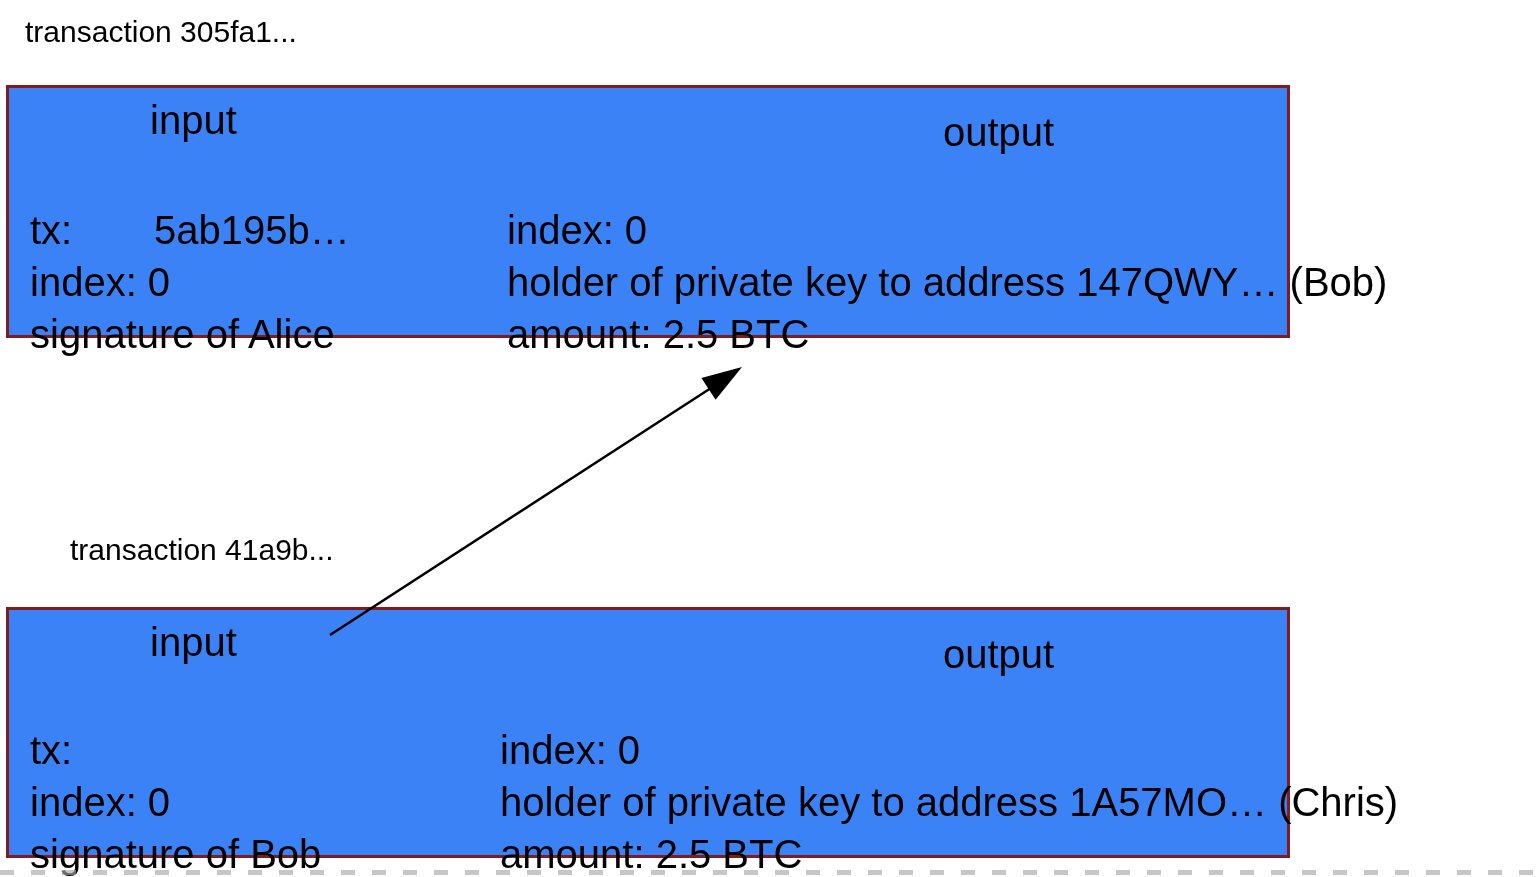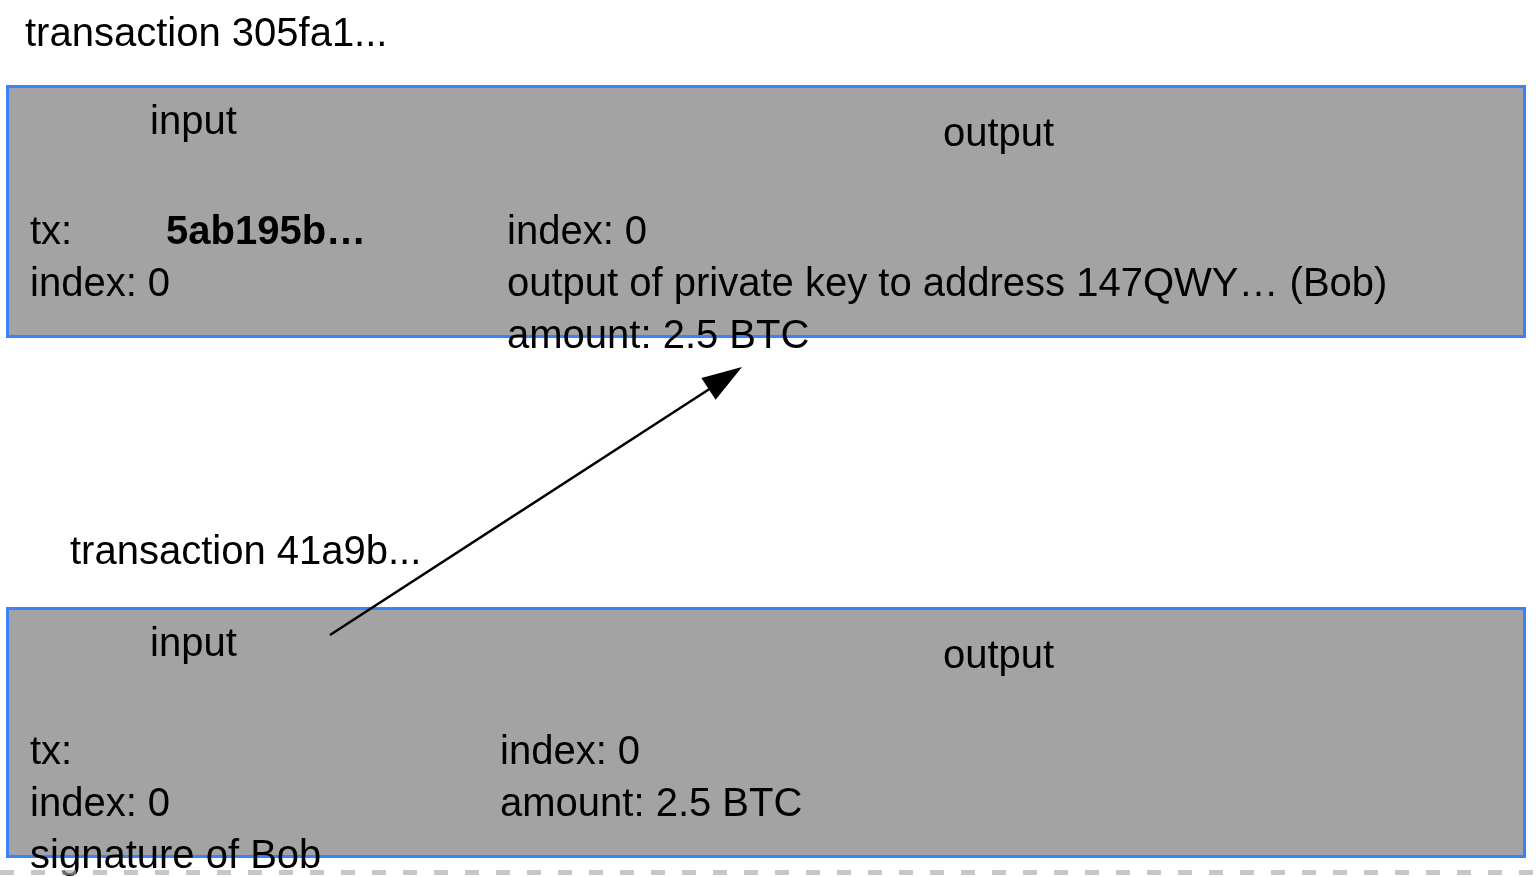--- a/index.html
+++ b/index.html
@@ -11,34 +11,34 @@
     height: 877px;
     position: relative;
     overflow: hidden;
     background: #ffffff;
     font-family: "Liberation Sans", "DejaVu Sans", sans-serif;
     color: #000000;
   }
   .title {
     position: absolute;
     left: 25px;
-    font-size: 40px;
+    font-size: 30px;
     line-height: 48px;
     white-space: nowrap;
   }
   #title-1 { top: 8px; }
   #title-2 { top: 526px; margin-left: 45px; }
 
   .txbox {
     position: absolute;
     left: 6px;
-    width: 1520px;
+    width: 1284px;
     box-sizing: border-box;
-    border: 3px solid #3b82f6;
-    background: #a3a3a3;
+    border: 3px solid #7f1d1d;
+    background: #3b82f6;
   }
   #box-1 { top: 85px;  height: 253px; }
   #box-2 { top: 607px; height: 251px; }
 
   .hdr {
     position: absolute;
     font-size: 40px;
     line-height: 48px;
     white-space: nowrap;
   }
@@ -54,23 +54,22 @@
   }
   #box-1 .col { top: 83px; }
   #box-2 .col { top: 81px; }
   .col-input  { left: 21px; }
   #box-1 .col-output { left: 498px; }
   #box-2 .col-output { left: 491px; }
 
   .tx-row { position: relative; }
   .tx-value {
     position: absolute;
-    left: 136px;
+    left: 124px;
     top: 0;
-    font-weight: bold;
   }
 
   .arrow-svg {
     position: absolute;
     left: 0;
     top: 0;
     width: 1536px;
     height: 877px;
     pointer-events: none;
   }
@@ -95,45 +94,47 @@
 <div class="txbox" id="box-1">
   <div class="hdr hdr-input">input</div>
   <div class="hdr hdr-output">output</div>
 
   <div class="col col-input">
     <div class="tx-row">
       <span>tx:</span>
       <span class="tx-value">5ab195b…</span>
     </div>
     <div>index: 0</div>
+    <div>signature of Alice</div>
   </div>
 
   <div class="col col-output">
     <div>index: 0</div>
-    <div>output of private key to address 147QWY… (Bob)</div>
+    <div>holder of private key to address 147QWY… (Bob)</div>
     <div>amount: 2.5 BTC</div>
   </div>
 </div>
 
 <div class="title" id="title-2">transaction 41a9b...</div>
 
 <div class="txbox" id="box-2">
   <div class="hdr hdr-input">input</div>
   <div class="hdr hdr-output">output</div>
 
   <div class="col col-input">
     <div class="tx-row">
       <span>tx:</span>
     </div>
     <div>index: 0</div>
     <div>signature of Bob</div>
   </div>
 
   <div class="col col-output">
     <div>index: 0</div>
+    <div>holder of private key to address 1A57MO… (Chris)</div>
     <div>amount: 2.5 BTC</div>
   </div>
 </div>
 
 <svg class="arrow-svg" viewBox="0 0 1536 877" xmlns="http://www.w3.org/2000/svg">
   <line x1="330" y1="635" x2="711" y2="388" stroke="#000000" stroke-width="2.5"></line>
   <polygon points="742,367 701.4,377.9 715.6,399.7" fill="#000000"></polygon>
 </svg>
 
 <div class="bottom-artifact"></div>

